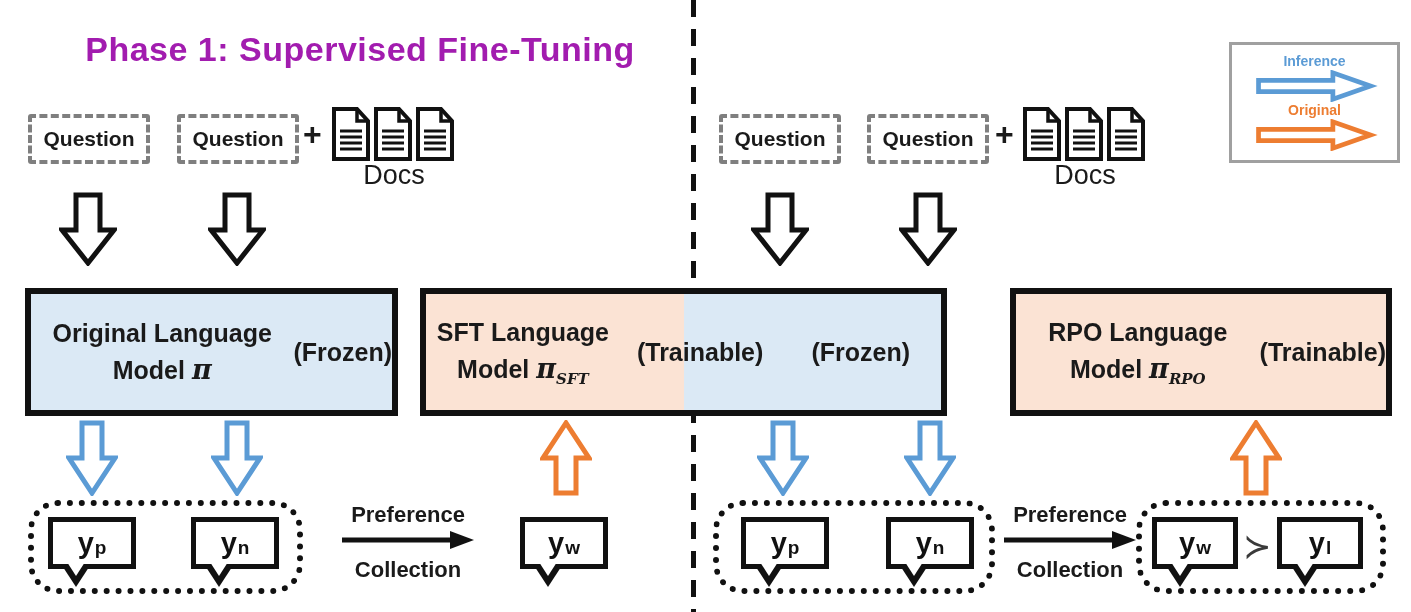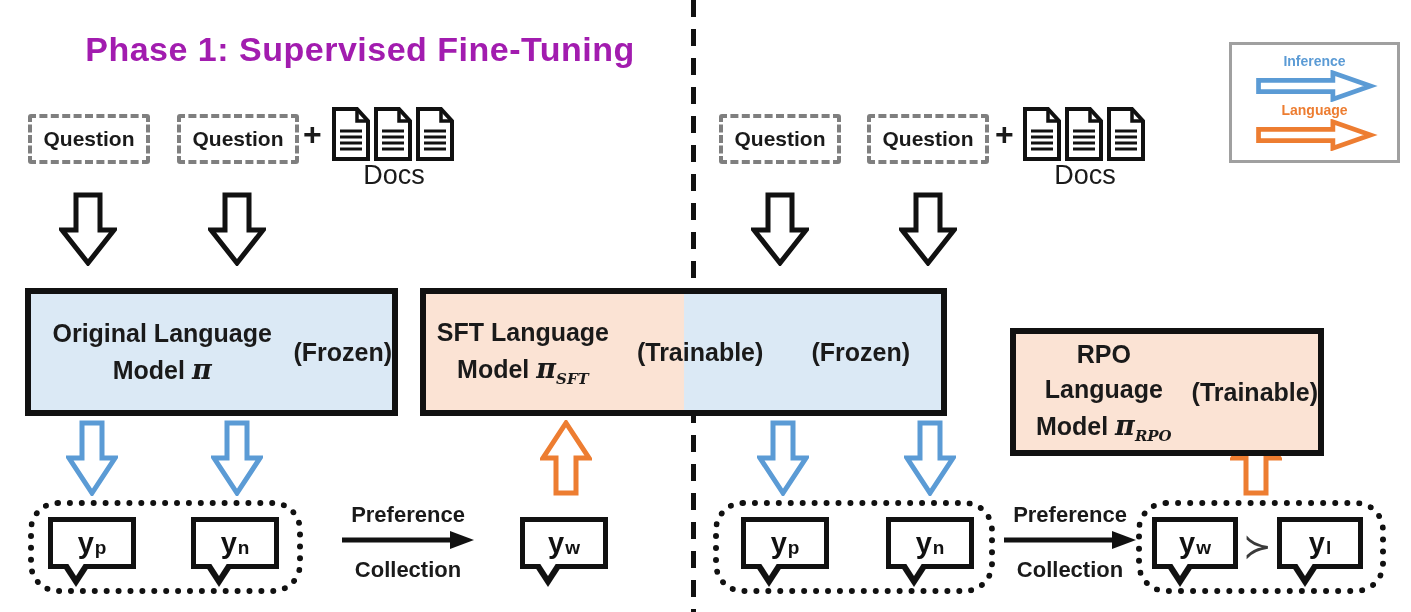--- a/index.html
+++ b/index.html
@@ -119,21 +119,21 @@
 
   <div class="abs phase-title" style="left:30px;width:660px;">Phase 1: Supervised Fine-Tuning</div>
 
   <div class="abs legend">
     <div class="legend-label inference">Inference</div>
     <span>
       <svg width="126" height="32" viewBox="0 0 126 34">
           <polygon class="arr blue" points="3,11 82,11 82,3 122,17 82,31 82,23 3,23"></polygon>
         </svg>
     </span>
-    <div class="legend-label training">Language</div>
+    <div class="legend-label training">Original</div>
     <span>
       <svg width="126" height="32" viewBox="0 0 126 34">
           <polygon class="arr orange" points="3,11 82,11 82,3 122,17 82,31 82,23 3,23"></polygon>
         </svg>
     </span>
   </div>
 
   <div class="abs qbox" style="left:28px;">
       <span>Question</span>
     </div>
@@ -207,21 +207,21 @@
   <div class="abs model-box" style="left:420px;width:527px;">
     <div class="split-half left"></div>
     <div class="split-half right"></div>
     <div class="txt"><span>SFT Language Model</span><span class="pi">π</span><sub class="pi-sub">SFT</sub></div>
     <div class="state-row">
       <span>(Trainable)</span>
       <span>(Frozen)</span>
     </div>
   </div>
 
-  <div class="abs model-box fill-trainable" style="left:1010px;width:314px;margin-top:40px;">
+  <div class="abs model-box fill-trainable" style="left:1010px;width:382px;">
     <div class="txt"><span>RPO Language Model</span><span class="pi">π</span><sub class="pi-sub">RPO</sub></div>
     <div class="txt">(Trainable)</div>
   </div>
 
   <span class="abs blockarrow blue" style="left:66px;top:420px;"><svg width="52" height="76" viewBox="0 0 52 76">
         <polygon points="16,3 36,3 36,38 49,38 26,73 3,38 16,38"></polygon>
       </svg></span>
   <span class="abs blockarrow blue" style="left:211px;top:420px;"><svg width="52" height="76" viewBox="0 0 52 76">
         <polygon points="16,3 36,3 36,38 49,38 26,73 3,38 16,38"></polygon>
       </svg></span>

